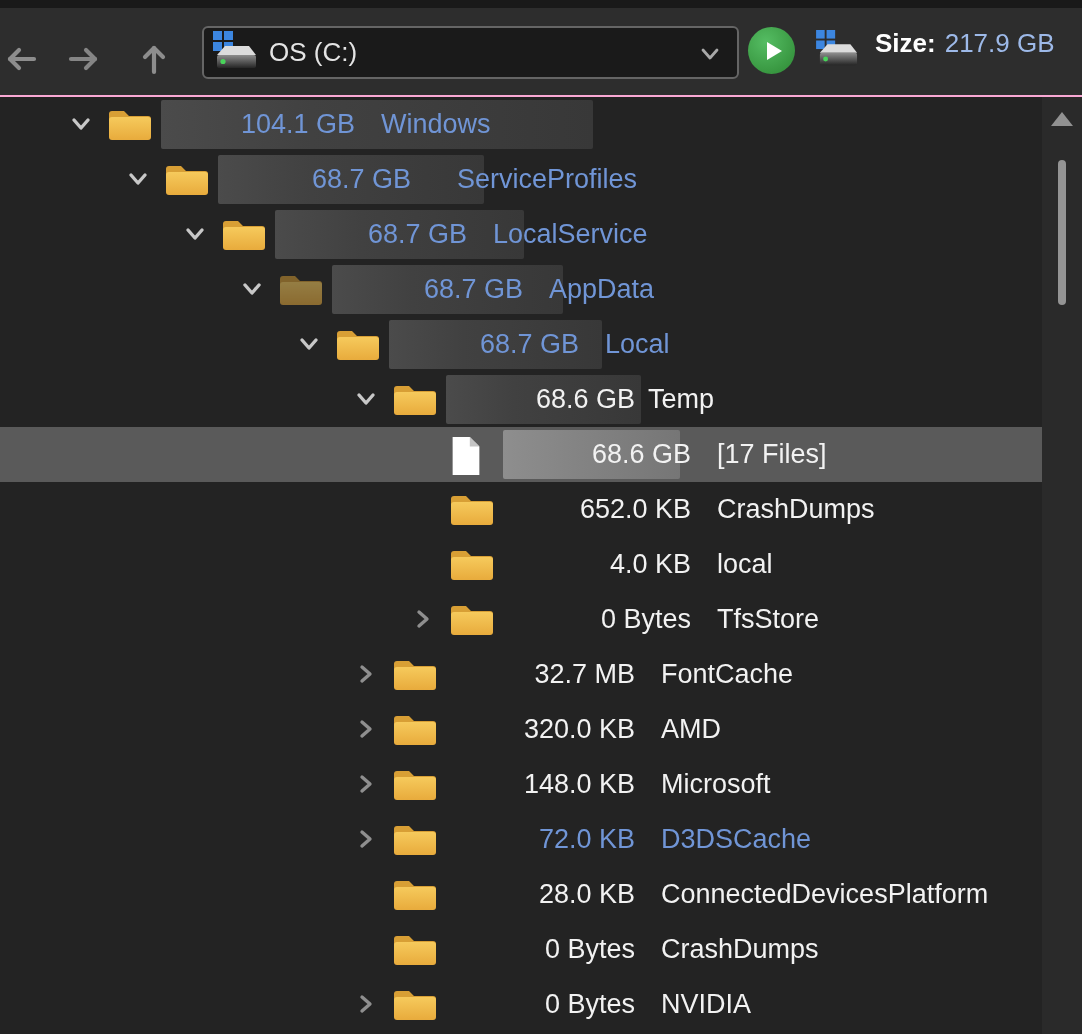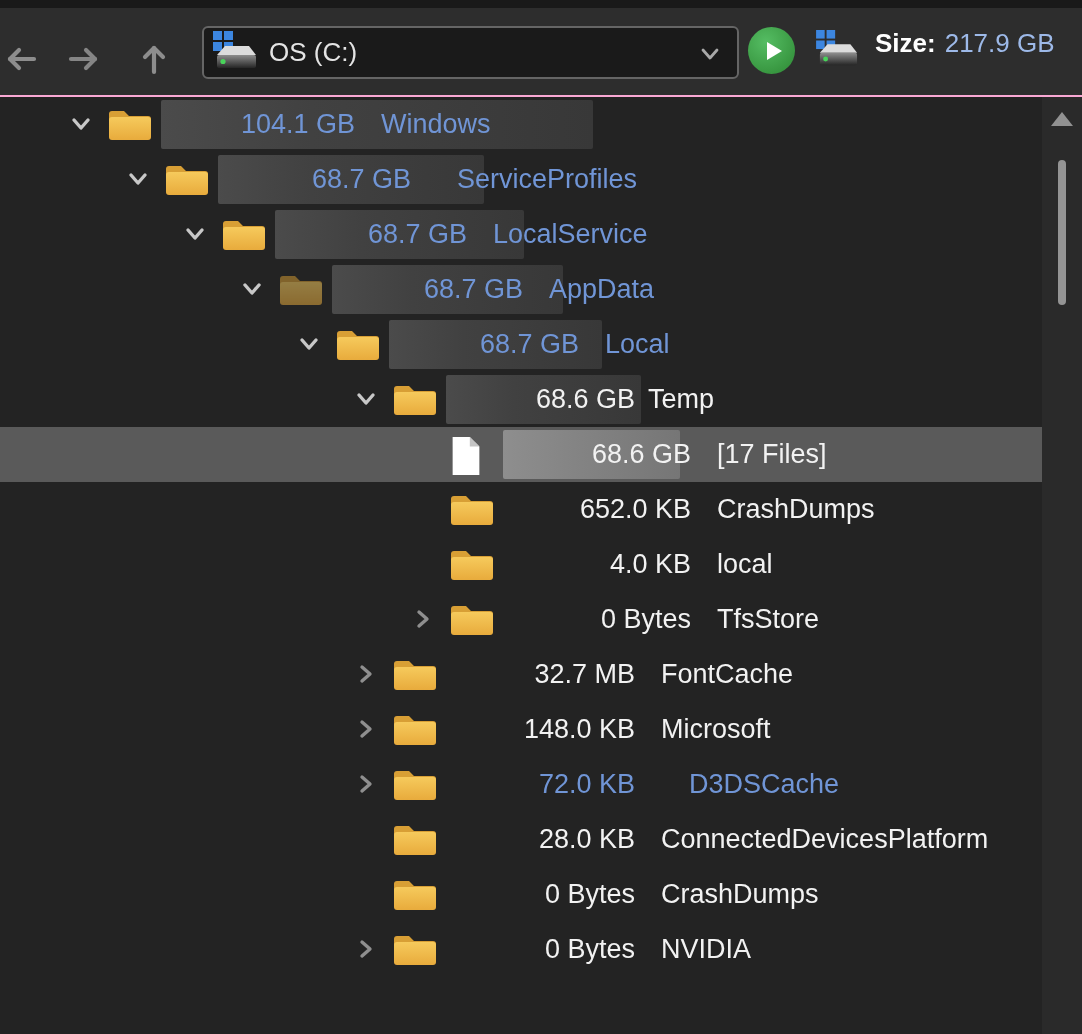--- a/index.html
+++ b/index.html
@@ -264,33 +264,44 @@
       <span class="nm" style="left: 661px;">FontCache</span>
     </div>
     <div class="row">
       <span class="chev" style="left: 352px;"><svg width="28" height="28" viewBox="0 0 28 28">
           <polyline points="10,7 18,14 10,21" fill="none" stroke="#8f8f8f" stroke-width="3.4" stroke-linecap="round" stroke-linejoin="round"></polyline>
         </svg></span>
       <span class="node-ico" style="left: 392px;"><svg width="46" height="38" viewBox="0 0 46 38">
           <path d="M2,9 a3,3 0 0 1 3,-3 h12 l5,5 h19 a3,3 0 0 1 3,3 v4 H2 Z" fill="#d89f35"></path>
           <rect x="2" y="12" width="42" height="23" rx="3" fill="url(#foldg)"></rect>
         </svg></span>
+      <span class="sz" style="right: 407px;">320.0 KB</span>
+      <span class="nm" style="left: 661px;">AMD</span>
+    </div>
+    <div class="row">
+      <span class="chev" style="left: 352px;"><svg width="28" height="28" viewBox="0 0 28 28">
+          <polyline points="10,7 18,14 10,21" fill="none" stroke="#8f8f8f" stroke-width="3.4" stroke-linecap="round" stroke-linejoin="round"></polyline>
+        </svg></span>
+      <span class="node-ico" style="left: 392px;"><svg width="46" height="38" viewBox="0 0 46 38">
+          <path d="M2,9 a3,3 0 0 1 3,-3 h12 l5,5 h19 a3,3 0 0 1 3,3 v4 H2 Z" fill="#d89f35"></path>
+          <rect x="2" y="12" width="42" height="23" rx="3" fill="url(#foldg)"></rect>
+        </svg></span>
       <span class="sz" style="right: 407px;">148.0 KB</span>
       <span class="nm" style="left: 661px;">Microsoft</span>
     </div>
     <div class="row compressed">
       <span class="chev" style="left: 352px;"><svg width="28" height="28" viewBox="0 0 28 28">
           <polyline points="10,7 18,14 10,21" fill="none" stroke="#8f8f8f" stroke-width="3.4" stroke-linecap="round" stroke-linejoin="round"></polyline>
         </svg></span>
       <span class="node-ico" style="left: 392px;"><svg width="46" height="38" viewBox="0 0 46 38">
           <path d="M2,9 a3,3 0 0 1 3,-3 h12 l5,5 h19 a3,3 0 0 1 3,3 v4 H2 Z" fill="#d89f35"></path>
           <rect x="2" y="12" width="42" height="23" rx="3" fill="url(#foldg)"></rect>
         </svg></span>
       <span class="sz" style="right: 407px;">72.0 KB</span>
-      <span class="nm" style="left: 661px; margin-left: 28px;">D3DSCache</span>
+      <span class="nm" style="left: 661px;">D3DSCache</span>
     </div>
     <div class="row">
       <span class="node-ico" style="left: 392px;"><svg width="46" height="38" viewBox="0 0 46 38">
           <path d="M2,9 a3,3 0 0 1 3,-3 h12 l5,5 h19 a3,3 0 0 1 3,3 v4 H2 Z" fill="#d89f35"></path>
           <rect x="2" y="12" width="42" height="23" rx="3" fill="url(#foldg)"></rect>
         </svg></span>
       <span class="sz" style="right: 407px;">28.0 KB</span>
       <span class="nm" style="left: 661px;">ConnectedDevicesPlatform</span>
     </div>
     <div class="row">

